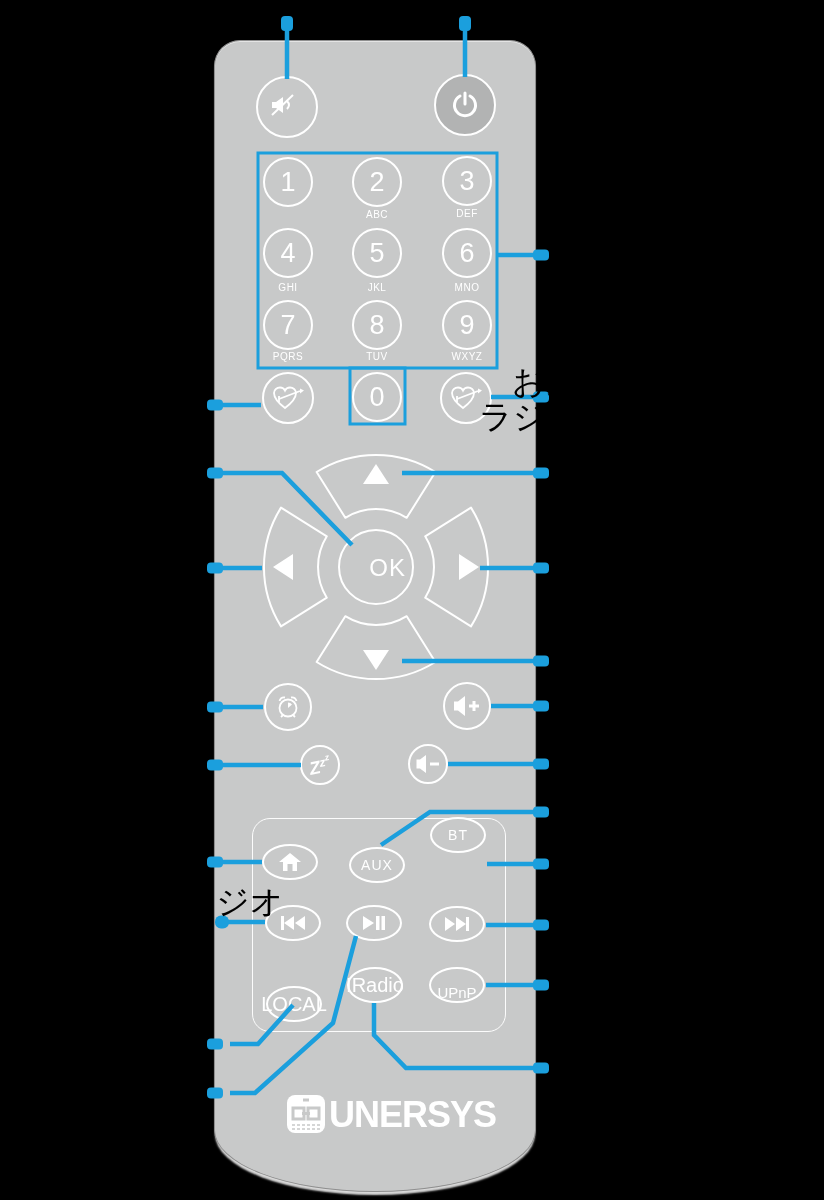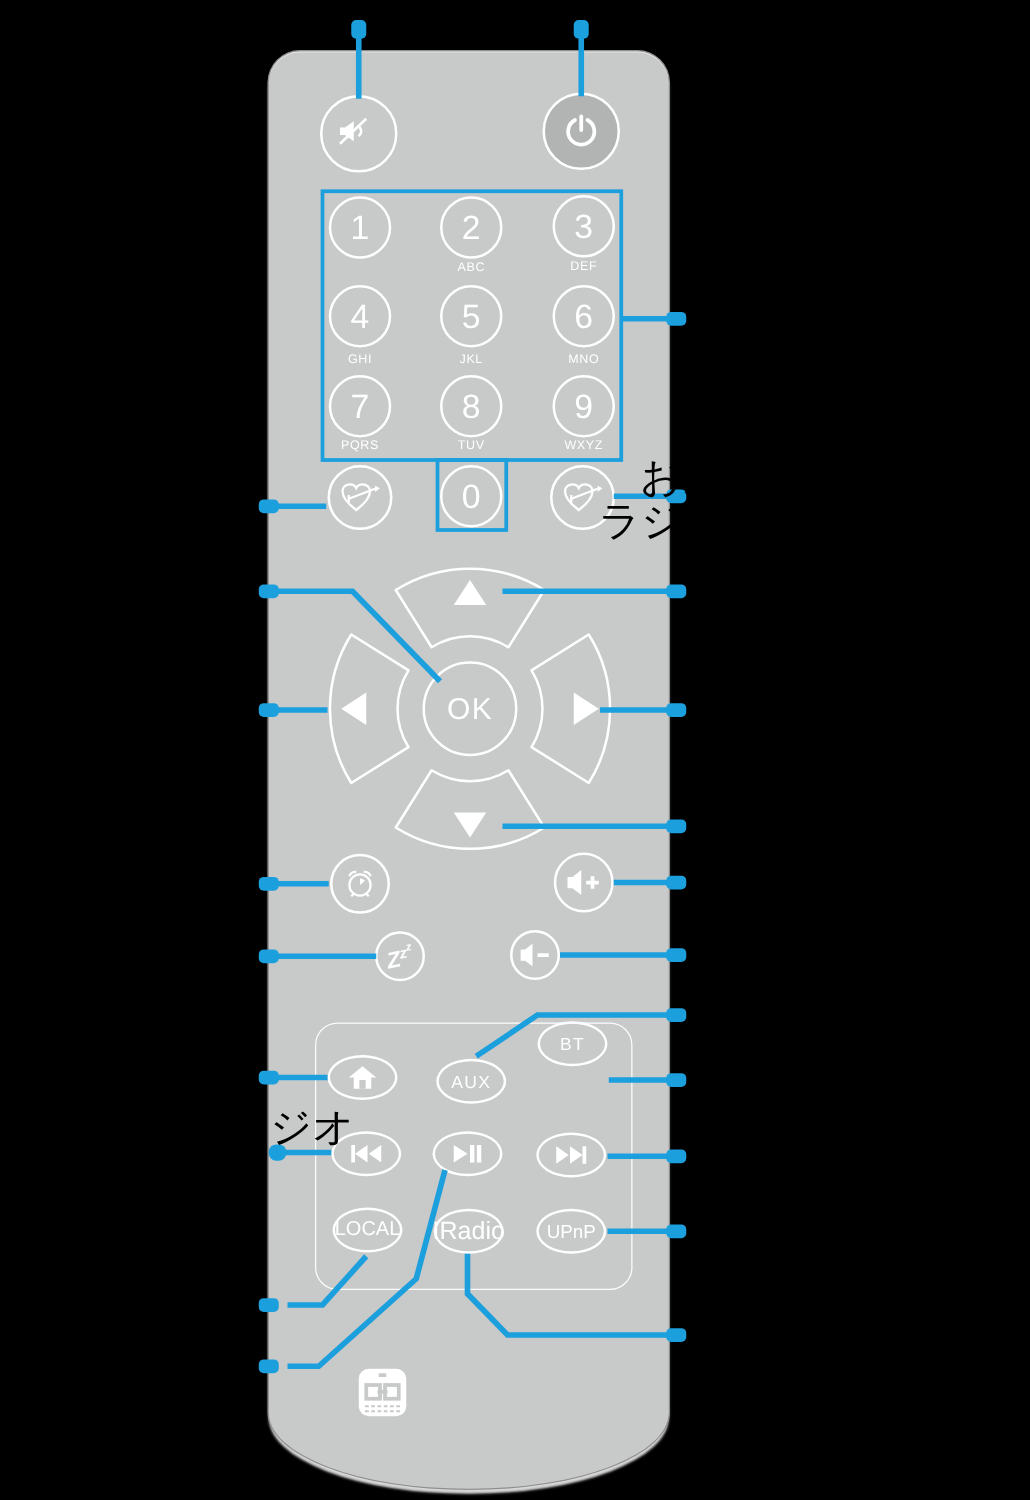--- a/index.html
+++ b/index.html
@@ -13,21 +13,21 @@
       color:#fff;display:flex;align-items:center;justify-content:center;}
   .circ62{width:62px;height:62px;border-width:2.5px;}
   .numkey{width:50px;height:50px;font-size:27px;font-weight:300;}
   .heartkey{width:52px;height:52px;}
   .circ48{width:48px;height:48px;}
   .circ40{width:40px;height:40px;}
   .oval{width:56px;height:36px;border-radius:50%;font-size:14px;letter-spacing:1px;font-weight:400;}
   .oval.txt-sm{font-size:14px;letter-spacing:0.5px;}
   .letters{position:absolute;color:#fff;font-size:10px;letter-spacing:0.5px;
       width:70px;text-align:center;font-weight:300;}
-  #ok-label{position:absolute;left:346px;top:554px;width:60px;text-align:center;
+  #ok-label{position:absolute;left:346px;top:554px;width:60px;text-align:right;
       color:#fff;font-size:24px;font-weight:300;letter-spacing:1px;}
   #bottom-group{position:absolute;left:252px;top:818px;width:254px;height:214px;
       box-sizing:border-box;border:1.5px solid rgba(255,255,255,0.95);border-radius:18px;}
   .jp{position:absolute;color:#000;font-size:33px;font-family:"DejaVu Serif","Liberation Serif",serif;
       white-space:nowrap;line-height:1;}
   #brand{position:absolute;left:286px;top:1094px;display:flex;align-items:center;gap:3px;}
   #brand-word{color:#fff;font-size:36px;font-weight:bold;letter-spacing:-1px;
       font-family:"Liberation Sans",sans-serif;}
   .sleep-z{color:#fff;font-style:italic;font-weight:bold;line-height:1;}
   svg{display:block;}
@@ -217,42 +217,43 @@
   <div class="key oval abs" style="left:429px;top:906px;">
     <span>
       <svg width="26" height="16" viewBox="0 0 26 16">
         <polygon points="1,1 11,8 1,15" fill="#fff"></polygon>
         <polygon points="12,1 22,8 12,15" fill="#fff"></polygon>
         <rect x="22" y="1" width="3" height="14" fill="#fff"></rect>
       </svg>
     </span>
   </div>
 
-  <div class="key oval txt-sm abs" style="left:266px;top:966px;letter-spacing:0;font-size:16px;">
+  <div class="key oval txt-sm abs" style="left:266px;top:986px;letter-spacing:0;font-size:20px;">
       <span>LOCAL</span>
     </div>
   <div class="key oval txt-sm abs" style="left:347px;top:967px;letter-spacing:0;font-size:20px;">
       <span>IRadio</span>
     </div>
-  <div class="key oval txt-sm abs" style="left:429px;top:967px;letter-spacing:0;font-size:15px;">
+  <div class="key oval txt-sm abs" style="left:429px;top:967px;letter-spacing:0;font-size:15px;align-items:flex-end;">
       <span>UPnP</span>
     </div>
 
   <div id="brand">
     <span>
       <svg width="40" height="42" viewBox="0 0 40 42">
         <rect x="1" y="1" width="38" height="38" rx="8" fill="#fff"></rect>
         <rect x="7" y="14" width="11" height="11" fill="none" stroke="#c8c9c9" stroke-width="3"></rect>
         <rect x="22" y="14" width="11" height="11" fill="none" stroke="#c8c9c9" stroke-width="3"></rect>
         <line x1="16" y1="19.5" x2="24" y2="19.5" stroke="#c8c9c9" stroke-width="3"></line>
         <line x1="17" y1="6" x2="23" y2="6" stroke="#c8c9c9" stroke-width="3"></line>
         <line x1="6" y1="31" x2="34" y2="31" stroke="#c8c9c9" stroke-width="1.5" stroke-dasharray="3 2"></line>
         <line x1="6" y1="35" x2="34" y2="35" stroke="#c8c9c9" stroke-width="1.5" stroke-dasharray="3 2"></line>
       </svg>
     </span>
+    <span id="brand-word">UNERSYS</span>
   </div>
 
   <svg class="abs" style="left:0;top:0;pointer-events:none;" width="824" height="1200" viewBox="0 0 824 1200">
     <g stroke="#1b9fdd" stroke-width="4.5" fill="none">
       <path d="M287,22 V79"></path>
       <path d="M465,22 V77"></path>
       <path d="M497,255 H538"></path>
       <path d="M216,405 H261"></path>
       <path d="M491,397 H538"></path>
       <path d="M216,473 H282 L352,545"></path>

